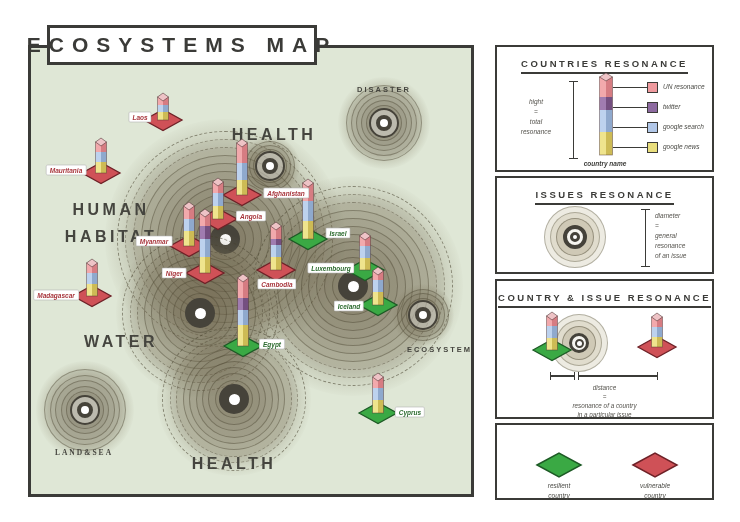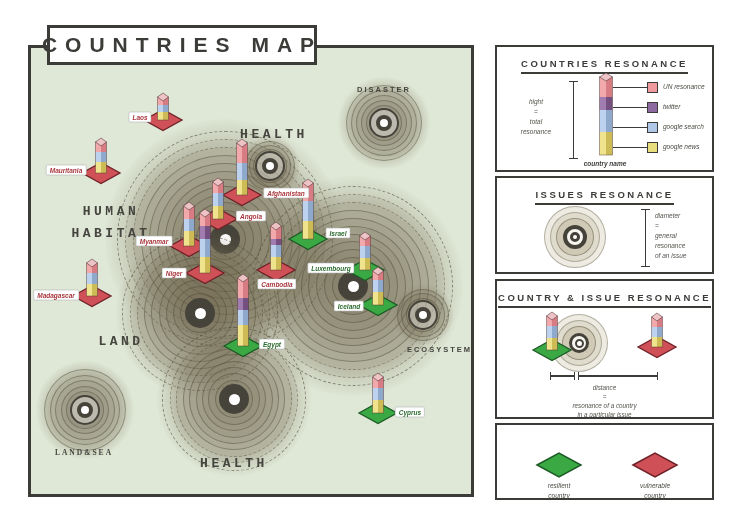--- a/index.html
+++ b/index.html
@@ -11,21 +11,21 @@
              background:#dfe7d6;border:3px solid #3b3b38;box-sizing:border-box;}
   #map-canvas{position:absolute;inset:0;overflow:hidden;}
 
   .title-box{position:absolute;left:47px;top:25px;width:270px;height:40px;background:#fff;
              border:3px solid #3b3b38;box-sizing:border-box;display:flex;align-items:center;
              justify-content:center;z-index:60;}
   .title-box span{font-weight:bold;font-size:21px;letter-spacing:8px;white-space:nowrap;}
 
   .issue-label{position:absolute;transform:translate(-50%,-50%);font-weight:bold;color:#45453f;
                text-align:center;white-space:pre-line;z-index:20;}
-  .issue-label.large{font-size:13px;letter-spacing:3.5px;line-height:1.7;font-family:Liberation Mono, monospace;}
+  .issue-label.large{font-size:16px;letter-spacing:3.5px;line-height:1.7;}
   .issue-label.small{font-size:7.5px;letter-spacing:2px;}
 
   .ring{position:absolute;border-radius:50%;box-sizing:border-box;}
   .halo{position:absolute;border-radius:50%;}
   .orn{position:absolute;border-radius:50%;box-sizing:border-box;}
 
   .marker{position:absolute;z-index:30;}
   .chip{position:absolute;transform:translate(-50%,-50%);background:#fff;border:0.5px solid rgba(0,0,0,0.18);
         border-radius:2px;padding:1px 3px;font-size:6.5px;font-style:italic;font-weight:bold;
         white-space:nowrap;z-index:40;}
@@ -135,21 +135,21 @@
         <div class="ring" style="left: 18.6px; top: 326.6px; width: 70.8px; height: 70.8px; border: 1px solid rgba(70, 64, 45, 0.4); background: rgba(100, 92, 66, 0.1);"></div>
         <div class="ring" style="left: 24.2px; top: 332.2px; width: 59.6px; height: 59.6px; border: 1px solid rgba(70, 64, 45, 0.4); background: rgba(100, 92, 66, 0.1);"></div>
         <div class="ring" style="left: 29.8px; top: 337.8px; width: 48.4px; height: 48.4px; border: 1px solid rgba(70, 64, 45, 0.4); background: rgba(100, 92, 66, 0.1);"></div>
         <div class="ring" style="left: 35.4px; top: 343.4px; width: 37.2px; height: 37.2px; border: 1px solid rgba(70, 64, 45, 0.4); background: rgba(100, 92, 66, 0.1);"></div>
         <div class="orn" style="left: 39px; top: 347px; width: 30px; height: 30px; border: 2.5px solid rgb(70, 67, 58); background: rgba(255, 255, 255, 0.35);"></div>
         <div class="orn" style="left: 46px; top: 354px; width: 16px; height: 16px; border: 4px solid rgb(70, 67, 58); background: rgb(255, 255, 255);"></div>
         <div class="issue-label small" style="left: 353px; top: 41px;">DISASTER</div>
         <div class="issue-label large" style="left: 243px; top: 87px;">HEALTH</div>
         <div class="issue-label large" style="left: 80px; top: 175px;">HUMAN
 HABITAT</div>
-        <div class="issue-label large" style="left: 90px; top: 294px;">LAND</div>
+        <div class="issue-label large" style="left: 90px; top: 294px;">WATER</div>
         <div class="issue-label small" style="left: 412px; top: 301px;">ECOSYSTEMS</div>
         <div class="issue-label small" style="left: 53px; top: 404px; font-family: Liberation Serif, serif;">LAND&amp;SEA</div>
         <div class="issue-label large" style="left: 203px; top: 416px;">HEALTH</div>
         <div class="marker" style="left: 109px; top: 43px;"><svg width="46" height="41.5">
             <polygon points="4,29 23,18.5 42,29 23,39.5" fill="#cf5157" stroke="#6e2127" stroke-width="1.3"></polygon>
             <rect x="17.5" y="6" width="5.5" height="8" fill="#f2a9ac"></rect>
             <rect x="23" y="6" width="5.5" height="8" fill="#d67c82"></rect>
             <rect x="17.5" y="14" width="5.5" height="7" fill="#bdd2ee"></rect>
             <rect x="23" y="14" width="5.5" height="7" fill="#8fa9cd"></rect>
             <rect x="17.5" y="21" width="5.5" height="8" fill="#efe48d"></rect>
@@ -305,21 +305,21 @@
         <div class="chip vulnerable" style="left: 246px; top: 236px;">Cambodia</div>
         <div class="chip resilient" style="left: 307px; top: 185px;">Israel</div>
         <div class="chip resilient" style="left: 300px; top: 220px;">Luxembourg</div>
         <div class="chip resilient" style="left: 318px; top: 258px;">Iceland</div>
         <div class="chip resilient" style="left: 241px; top: 296px;">Egypt</div>
         <div class="chip resilient" style="left: 379px; top: 364px;">Cyprus</div>
       </div>
   </div>
 
   <div class="title-box">
-    <span>COUNTRIES MAP</span>
+    <span>ECOSYSTEMS MAP</span>
   </div>
 
   <section class="lbox" id="box-countries" style="top:45px;height:127px;">
     <div class="ltitle"><span>COUNTRIES RESONANCE</span></div>
     <div class="script pre center-text" style="position:absolute;left:8px;top:50px;width:62px;">hight
 =
 total
 resonance</div>
     <div class="mline-v" style="left:72px;top:34px;height:78px;"></div>
     <div id="legend-bar-slot" style="position:absolute;left:86px;top:24px;"><svg width="46" height="86">

